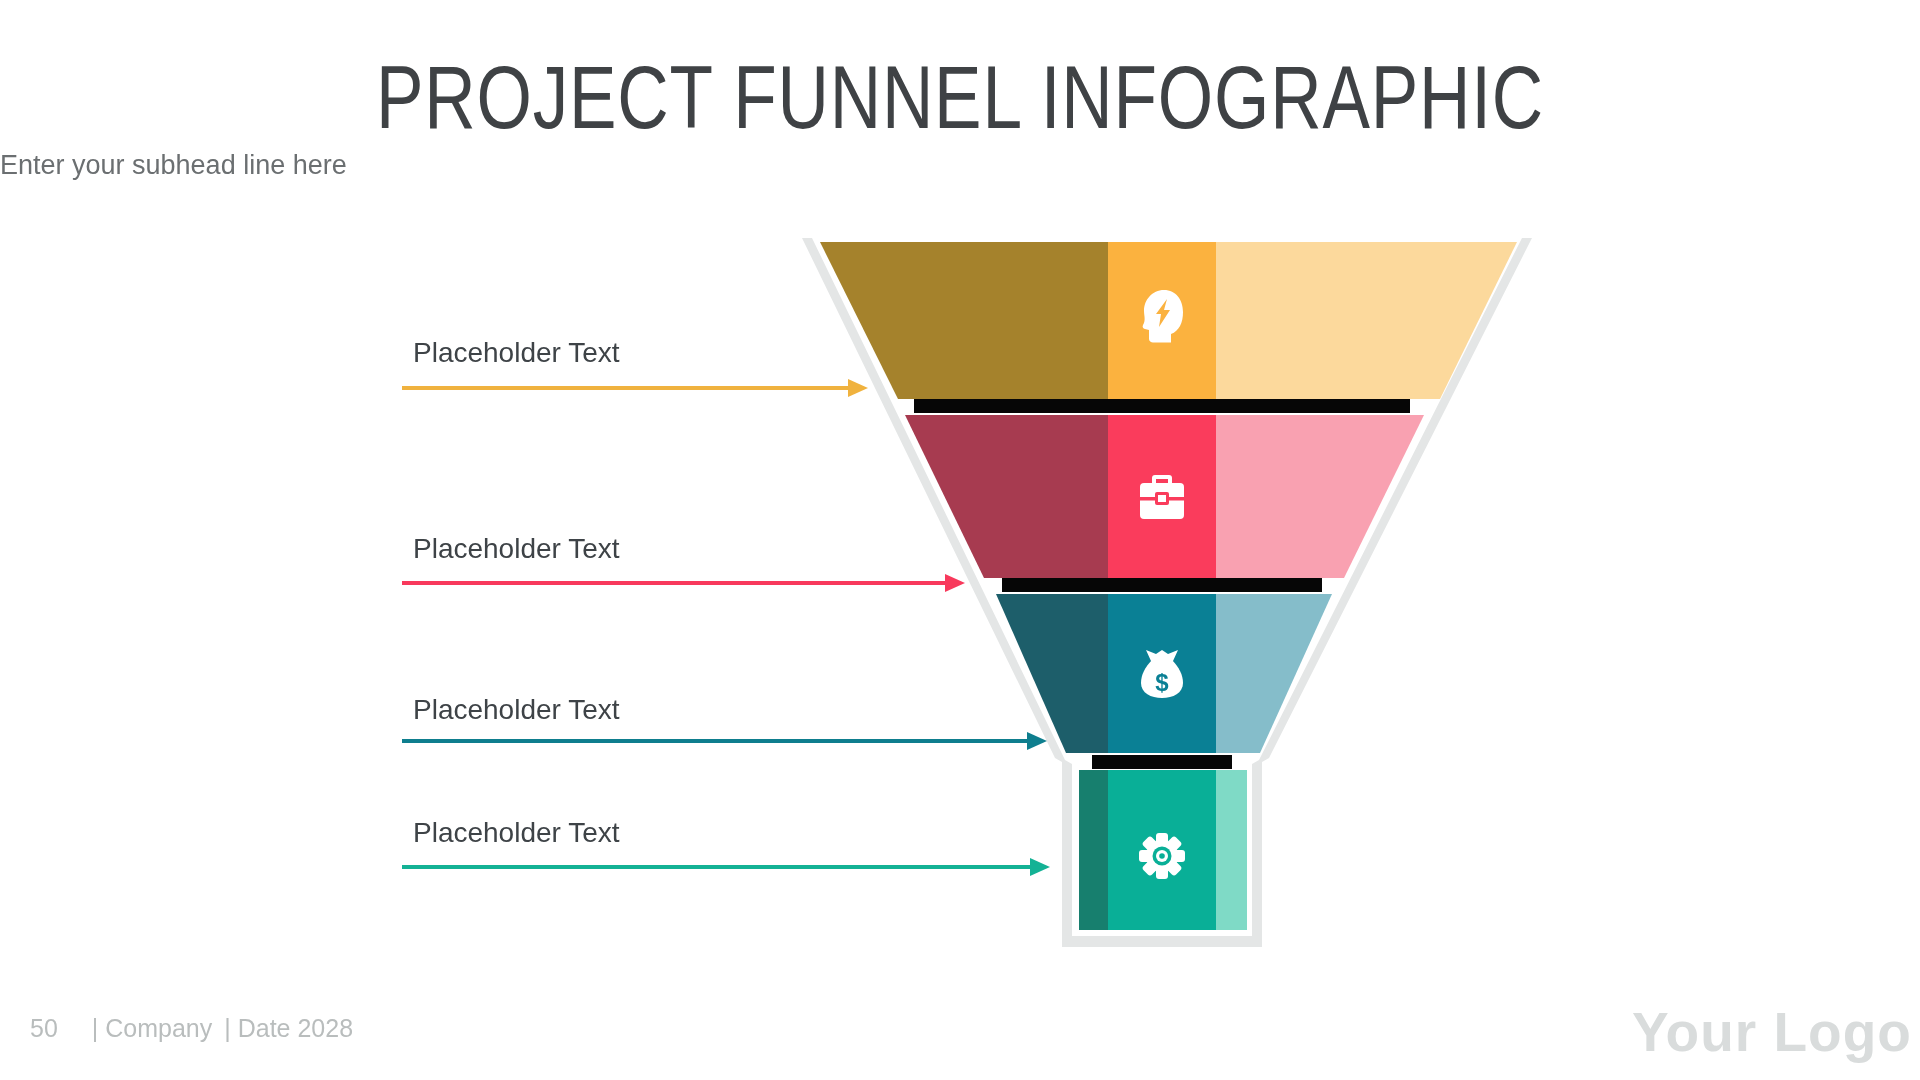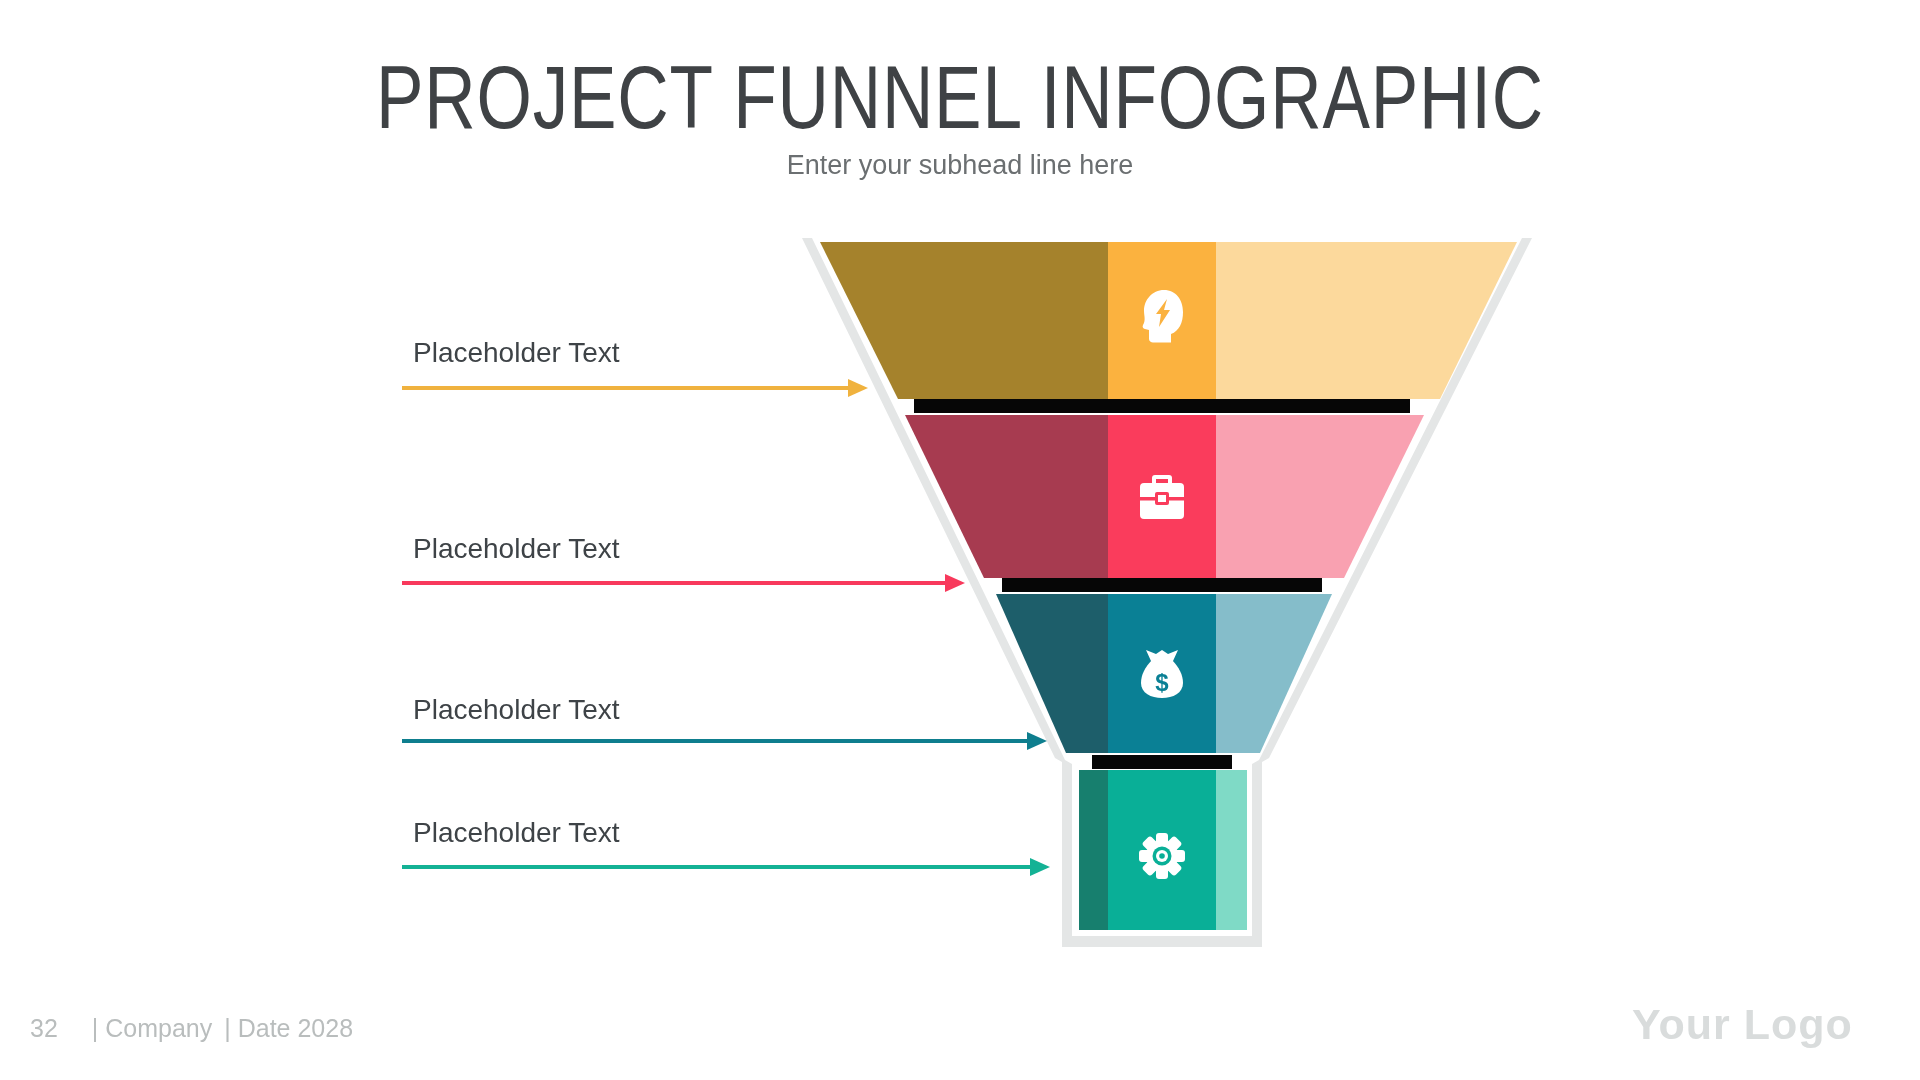--- a/index.html
+++ b/index.html
@@ -7,37 +7,37 @@
     width:1920px;height:1080px;position:relative;overflow:hidden;
     background:#ffffff;font-family:"Liberation Sans", sans-serif;
   }
   .abs{position:absolute;}
   .slide-title{
     top:46px;left:0;right:0;text-align:center;
     font-size:89px;font-weight:500;color:#3F4245;
     letter-spacing:1px;transform:scaleX(0.80);white-space:nowrap;
   }
   .slide-subtitle{
-    top:150px;left:0;right:0;text-align:center;
+    top:150px;left:0;right:0;text-align:left;
     font-size:27px;color:#6B6F71;
   }
   .label{
     font-size:28px;color:#3E4347;left:402px;white-space:nowrap;margin-left:11px;
   }
   .label1{top:337px;}
   .label2{top:533px;}
   .label3{top:694px;}
   .label4{top:817px;}
   .footer{
     left:30px;top:1014px;font-size:25px;color:#B9BDBD;white-space:nowrap;
   }
   .footer .sep1{margin-left:34px;}
   .footer .sep2{margin-left:12px;}
   .logo{
-    left:1632px;top:1000px;font-size:43px;font-weight:bold;color:#D9DCDC;
+    left:1632px;top:1000px;font-size:55px;font-weight:bold;color:#D9DCDC;
     letter-spacing:1px;white-space:nowrap;
   }
   svg{position:absolute;left:0;top:0;}
 </style>
 </head>
 <body>
 
 <div class="abs slide-title">PROJECT FUNNEL INFOGRAPHIC</div>
 <div class="abs slide-subtitle">Enter your subhead line here</div>
 
@@ -116,16 +116,16 @@
     <line x1="402" y1="741" x2="1029" y2="741" stroke-width="4" stroke="#0E7E8E"></line>
     <polygon points="1047,741 1027,732 1027,750" fill="#0E7E8E"></polygon>
   </g>
   <g>
     <line x1="402" y1="867" x2="1032" y2="867" stroke-width="4" stroke="#14B295"></line>
     <polygon points="1050,867 1030,858 1030,876" fill="#14B295"></polygon>
   </g>
 </svg>
 
 <div class="abs footer">
-  <span>32</span><span class="sep1">| Company</span><span class="sep2">| Date 2028</span>
+  <span>50</span><span class="sep1">| Company</span><span class="sep2">| Date 2028</span>
 </div>
 
 <div class="abs logo">Your Logo</div>
 
 </body></html>

